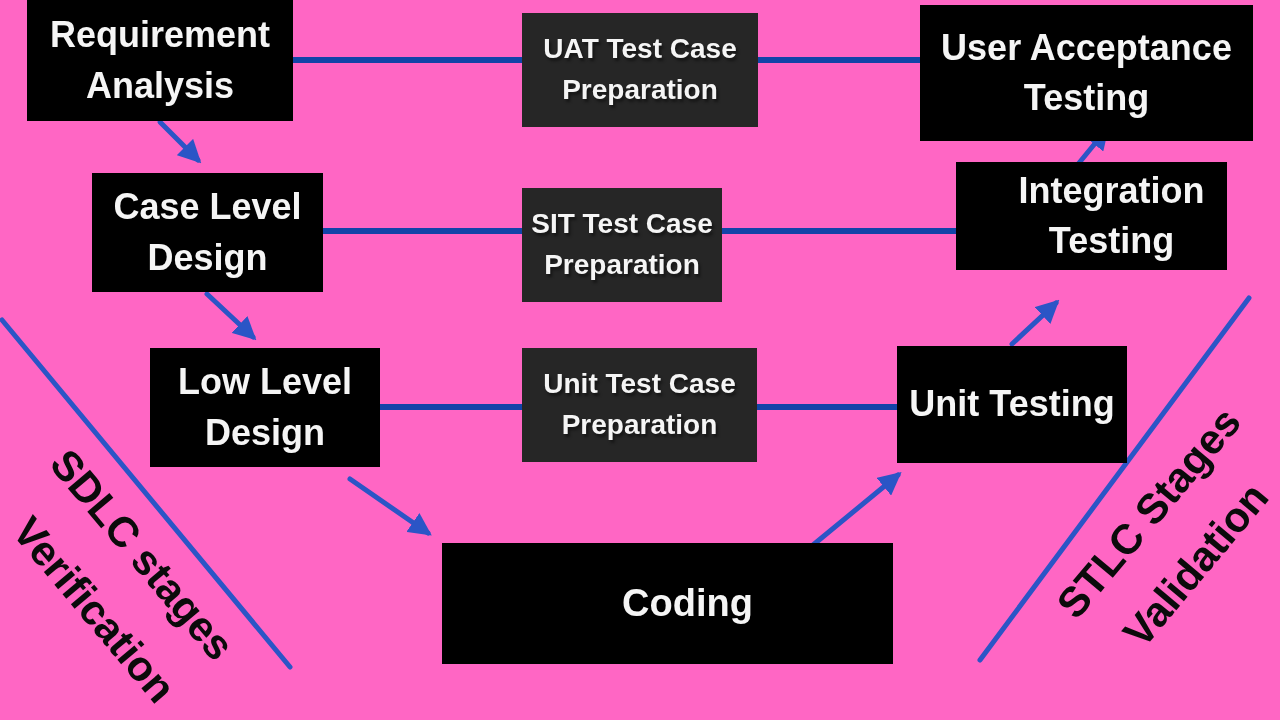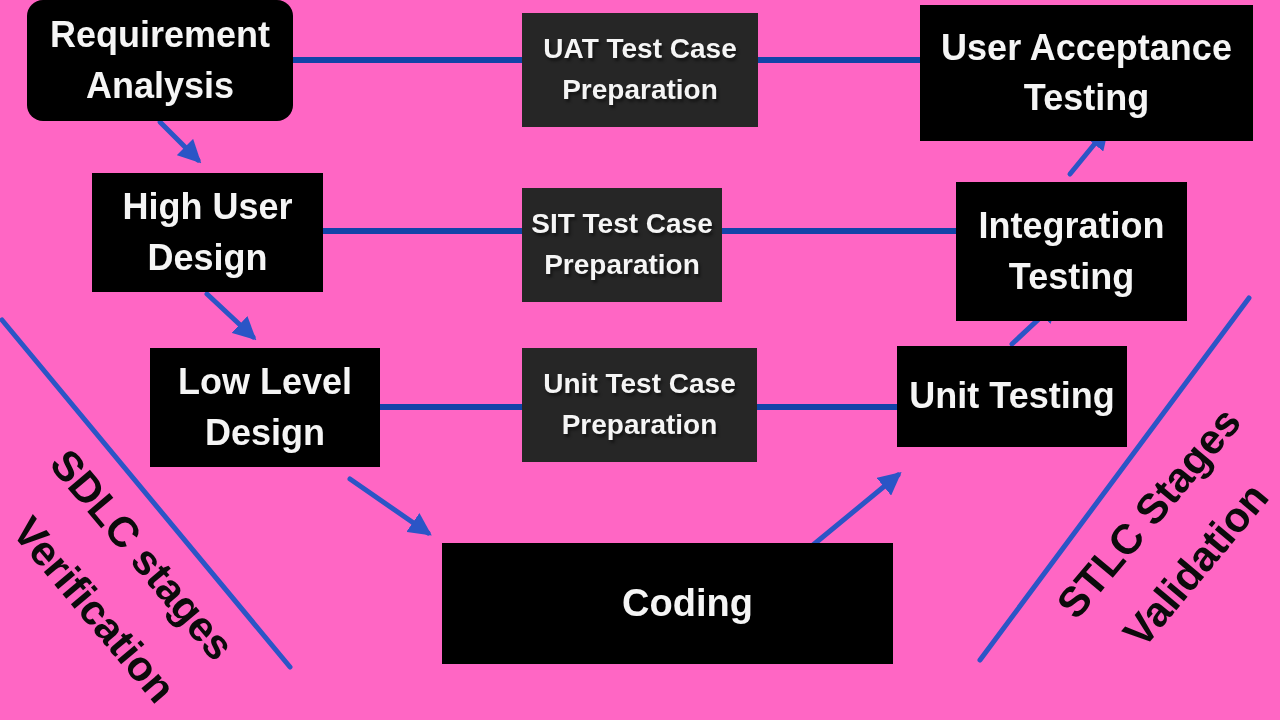--- a/index.html
+++ b/index.html
@@ -26,29 +26,29 @@
     text-align: center;
     color: #F5F5F5;
     font-weight: 700;
     z-index: 1;
     text-shadow: 2px 3px 3px rgba(0,0,0,0.45);
   }
   .stage { background: #000000; font-size: 36px; line-height: 1.4; }
   .prep  { background: #262626; font-size: 28px; line-height: 1.45; }
   .box span { display: block; }
 
-  #box-requirement-analysis { left: 27px;  top: 0px;   width: 266px; height: 121px; border-radius: 16px; }
+  #box-requirement-analysis { left: 27px;  top: 0px;   width: 266px; height: 121px; }
   #box-uat-prep             { left: 522px; top: 13px;  width: 236px; height: 114px; }
   #box-user-acceptance      { left: 920px; top: 5px;   width: 333px; height: 136px; }
   #box-high-level-design    { left: 92px;  top: 173px; width: 231px; height: 119px; }
   #box-sit-prep             { left: 522px; top: 188px; width: 200px; height: 114px; }
-  #box-integration-testing  { left: 956px; top: 182px; width: 231px; height: 139px; }
+  #box-integration-testing  { left: 956px; top: 162px; width: 231px; height: 108px; padding-left: 40px; }
   #box-low-level-design     { left: 150px; top: 348px; width: 230px; height: 119px; }
   #box-unit-prep            { left: 522px; top: 348px; width: 235px; height: 114px; }
-  #box-unit-testing         { left: 897px; top: 346px; width: 230px; height: 101px; text-align: right; }
+  #box-unit-testing         { left: 897px; top: 346px; width: 230px; height: 117px; text-align: right; }
   #box-coding               { left: 442px; top: 543px; width: 411px; height: 121px; font-size: 38px; padding-left: 40px; }
 
   .side-label {
     position: absolute;
     white-space: nowrap;
     font-weight: 700;
     font-size: 42px;
     color: #0B0B0B;
     z-index: 1;
   }
@@ -82,21 +82,21 @@
 
     <line x1="2" y1="320" x2="290" y2="667" stroke="#2B55C6" stroke-width="5" stroke-linecap="round"></line>
     <line x1="980" y1="660" x2="1249" y2="298" stroke="#2B55C6" stroke-width="5" stroke-linecap="round"></line>
   </svg>
 
   <div class="box stage" id="box-requirement-analysis">
     <span>Requirement</span>
     <span>Analysis</span>
   </div>
   <div class="box stage" id="box-high-level-design">
-    <span>High User</span>
+    <span>Case Level</span>
     <span>Design</span>
   </div>
   <div class="box stage" id="box-low-level-design">
     <span>Low Level</span>
     <span>Design</span>
   </div>
 
   <div class="box prep" id="box-uat-prep">
     <span>UAT Test Case</span>
     <span>Preparation</span>

